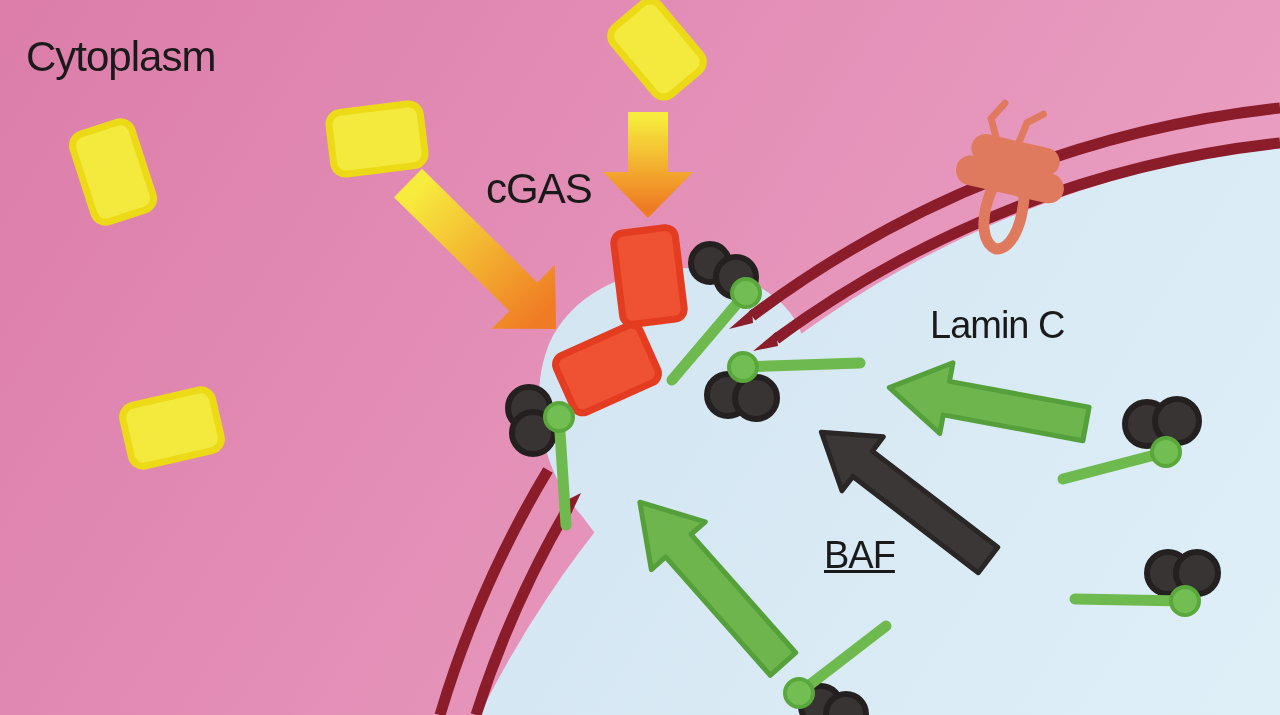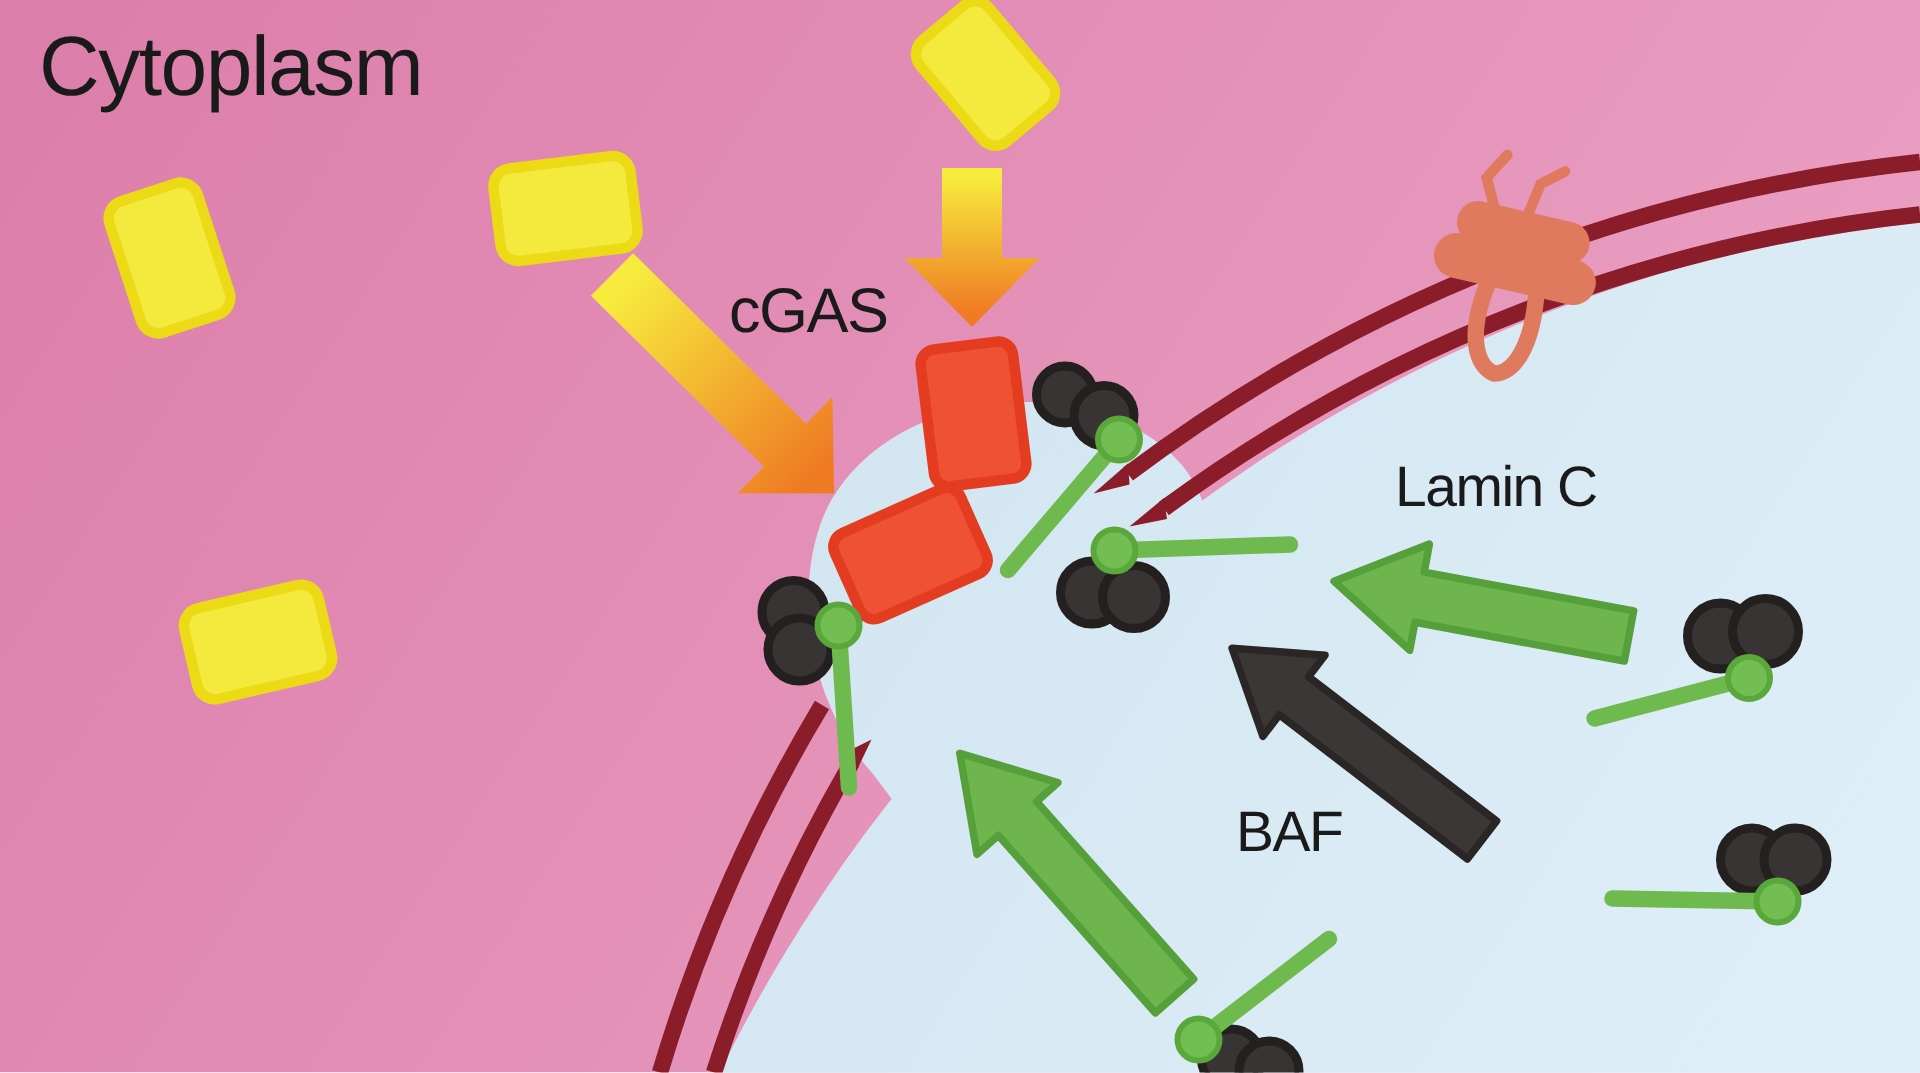--- a/index.html
+++ b/index.html
@@ -33,24 +33,24 @@
   .ball{fill:var(--ball-fill);stroke:var(--ball-stroke);stroke-width:4;}
   .baf-circle{fill:var(--baf-fill);stroke:var(--baf-stroke);stroke-width:6;}
   .npc-solid{fill:var(--npc-salmon);}
   .npc-line{fill:none;stroke:var(--npc-salmon);stroke-linecap:round;}
   .stop-py1{stop-color:var(--pink-start);} .stop-py2{stop-color:var(--pink-end);}
   .stop-bl1{stop-color:var(--nucleo-start);} .stop-bl2{stop-color:var(--nucleo-end);}
   .stop-yo1{stop-color:var(--arrow-yellow);} .stop-yo2{stop-color:var(--arrow-orange);}
 
   .lbl{position:absolute;color:var(--text);line-height:1;white-space:nowrap;
        letter-spacing:-1px;}
-  .lbl-cytoplasm{left:26px;top:16px;font-size:56px;}
-  .lbl-cgas{left:486px;top:168px;font-size:42px;margin-top:18px;}
+  .lbl-cytoplasm{left:26px;top:36px;font-size:42px;}
+  .lbl-cgas{left:486px;top:168px;font-size:42px;}
   .lbl-laminc{left:930px;top:306px;font-size:38px;text-align:center;}
-  .lbl-baf{left:824px;top:536px;font-size:38px;}
+  .lbl-baf{left:824px;top:536px;font-size:38px;text-decoration:underline;}
   .lbl-nucleoplasm{left:922px;top:620px;font-size:52px;}
 </style>
 </head>
 <body>
 
 <div id="stage">
 
 <svg width="1280" height="715" viewBox="0 0 1280 715">
   <defs>
     <linearGradient id="gradPink" gradientUnits="userSpaceOnUse" x1="0" y1="0" x2="1100" y2="715">

